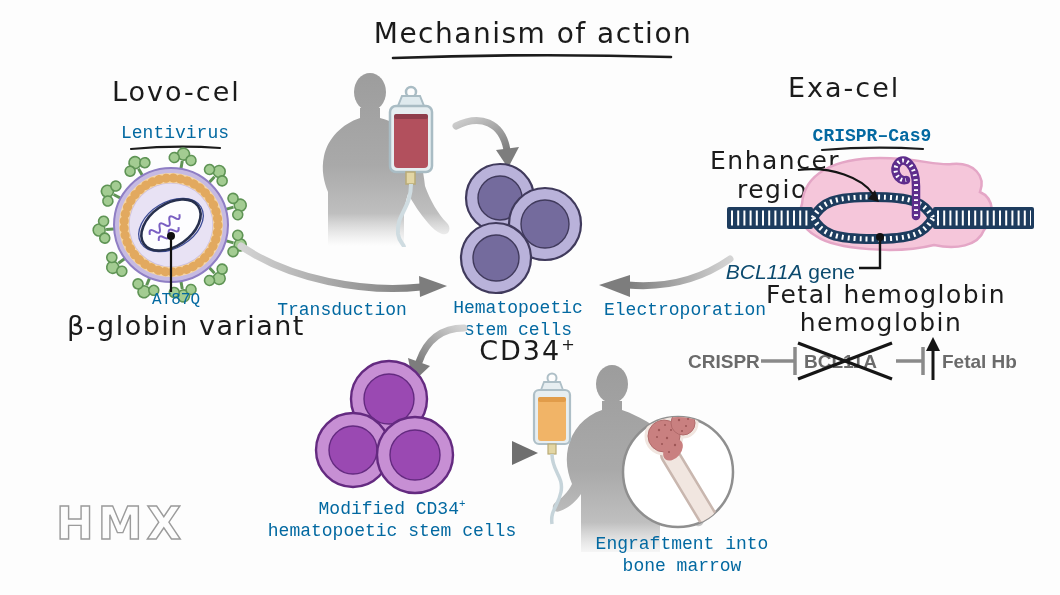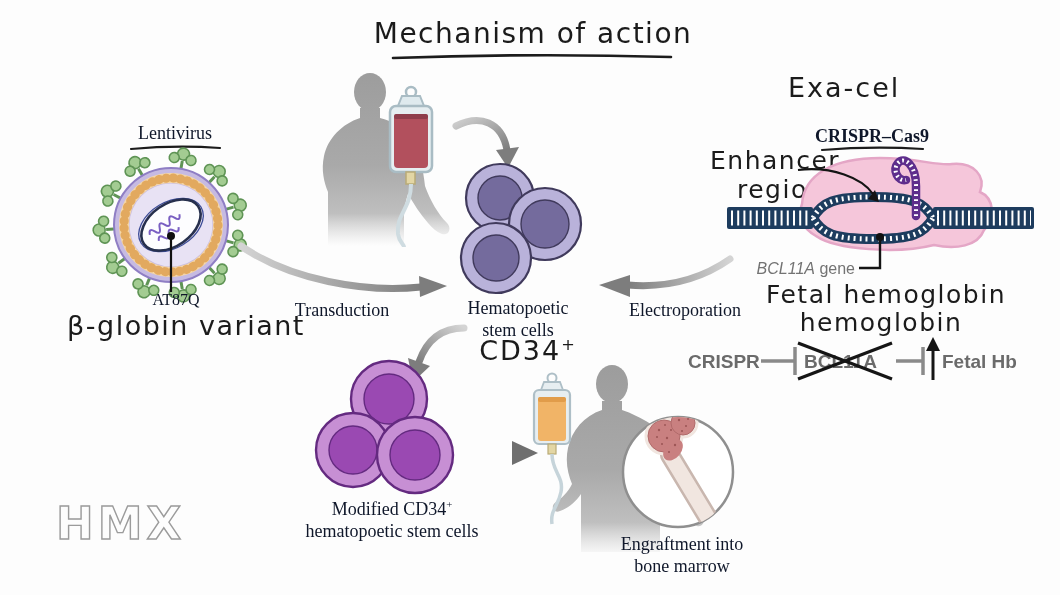--- a/index.html
+++ b/index.html
@@ -1,38 +1,39 @@
 <!DOCTYPE html>
 <html><head>
 <meta charset="utf-8">
 <style>
   html,body{margin:0;padding:0;background:#ffffff;}
   #stage{position:relative;width:1060px;height:595px;background:#fdfdfd;overflow:hidden;
          font-family:"Liberation Sans",sans-serif;color:#242424;}
   .abs{position:absolute;white-space:nowrap;}
   .ctr{transform:translateX(-50%);text-align:center;}
   .hand{font-family:"DejaVu Sans",sans-serif;color:#1b1b1b;letter-spacing:1px;}
-  .sans{font-family:Liberation Serif, serif;color:#0f172a;}
+  .sans{font-family:Liberation Mono, monospace;color:#0369a1;}
   .big{font-size:27px;letter-spacing:2px;}
   .lbl{font-size:18px;}
   .sm{font-size:16px;}
   .it{font-style:italic;}
   sup{font-size:60%;vertical-align:super;}
   svg{display:block;overflow:visible;}
 </style>
 </head>
 <body>
 
 <div id="stage">
 
   <div class="abs ctr hand" style="left:533px;top:17px;font-size:28px;letter-spacing:1.5px;">Mechanism of action</div>
   <svg class="abs" style="left:390px;top:52px;" width="285" height="10">
     <path d="M3,6 Q142,1 281,5" stroke="#1c1c1c" stroke-width="2.6" fill="none" stroke-linecap="round"></path>
   </svg>
 
+  <div class="abs hand big" style="left:112px;top:76px;">Lovo-cel</div>
 
   <div class="abs ctr sans lbl" style="left:175px;top:123px;">Lentivirus</div>
   <svg class="abs" style="left:129px;top:144px;" width="94" height="8">
     <path d="M2,5 Q47,1 91,4" stroke="#1c1c1c" stroke-width="2.2" fill="none" stroke-linecap="round"></path>
   </svg>
 
   <svg class="abs" style="left:86px;top:140px;" width="170" height="170">
     <defs>
       <g id="spk" fill="#a3cc92" stroke="#5f9455" stroke-width="1.6">
         <line x1="85" y1="31" x2="85" y2="20" stroke="#5f9455" stroke-width="3"></line>
@@ -185,21 +186,21 @@
       <path d="M86,28 C120,24 150,36 161,52" fill="none" stroke="#141414" stroke-width="2.2"></path>
       <polygon points="167,60 156,57 163,48" fill="#141414"></polygon>
     </g>
 
     <g>
       <circle cx="168" cy="95" r="4" fill="#111"></circle>
       <path d="M168,97 L168,126 L147,126" fill="none" stroke="#141414" stroke-width="2.4"></path>
     </g>
   </svg>
 
-  <div class="abs" style="left:855px;top:260px;font-size:16px;color:#737373;transform:translateX(-100%);"><span class="it">BCL11A</span><span> gene</span></div>
+  <div class="abs" style="left:855px;top:260px;font-size:21px;color:#0c4a6e;transform:translateX(-100%);"><span class="it">BCL11A</span><span> gene</span></div>
 
   <div class="abs ctr hand" style="left:886px;top:280px;font-size:25px;letter-spacing:1.5px;">Fetal hemoglobin</div>
   <div class="abs ctr hand" style="left:881px;top:308px;font-size:25px;letter-spacing:1.5px;">hemoglobin</div>
 
   <svg class="abs" style="left:683px;top:334px;" width="377" height="52">
     <text x="5" y="34" font-family="Liberation Sans, sans-serif" font-size="19" font-weight="bold" fill="#6b6b6b">CRISPR</text>
     <g stroke="#8a8a8a" stroke-width="3.5">
       <line x1="78" y1="27" x2="112" y2="27"></line>
         <line x1="112" y1="13" x2="112" y2="41"></line>
     </g>

